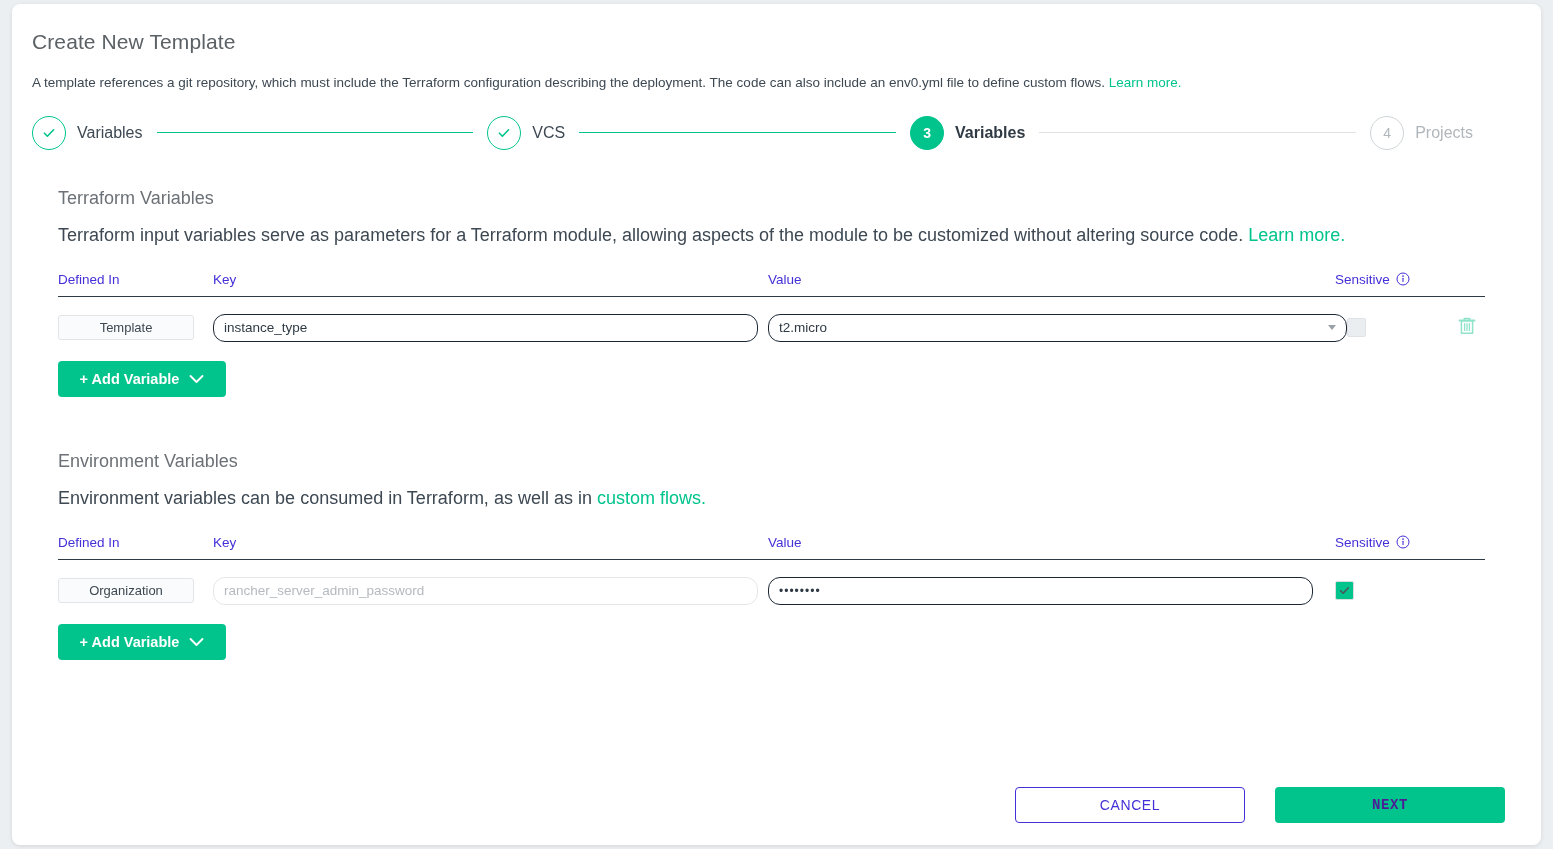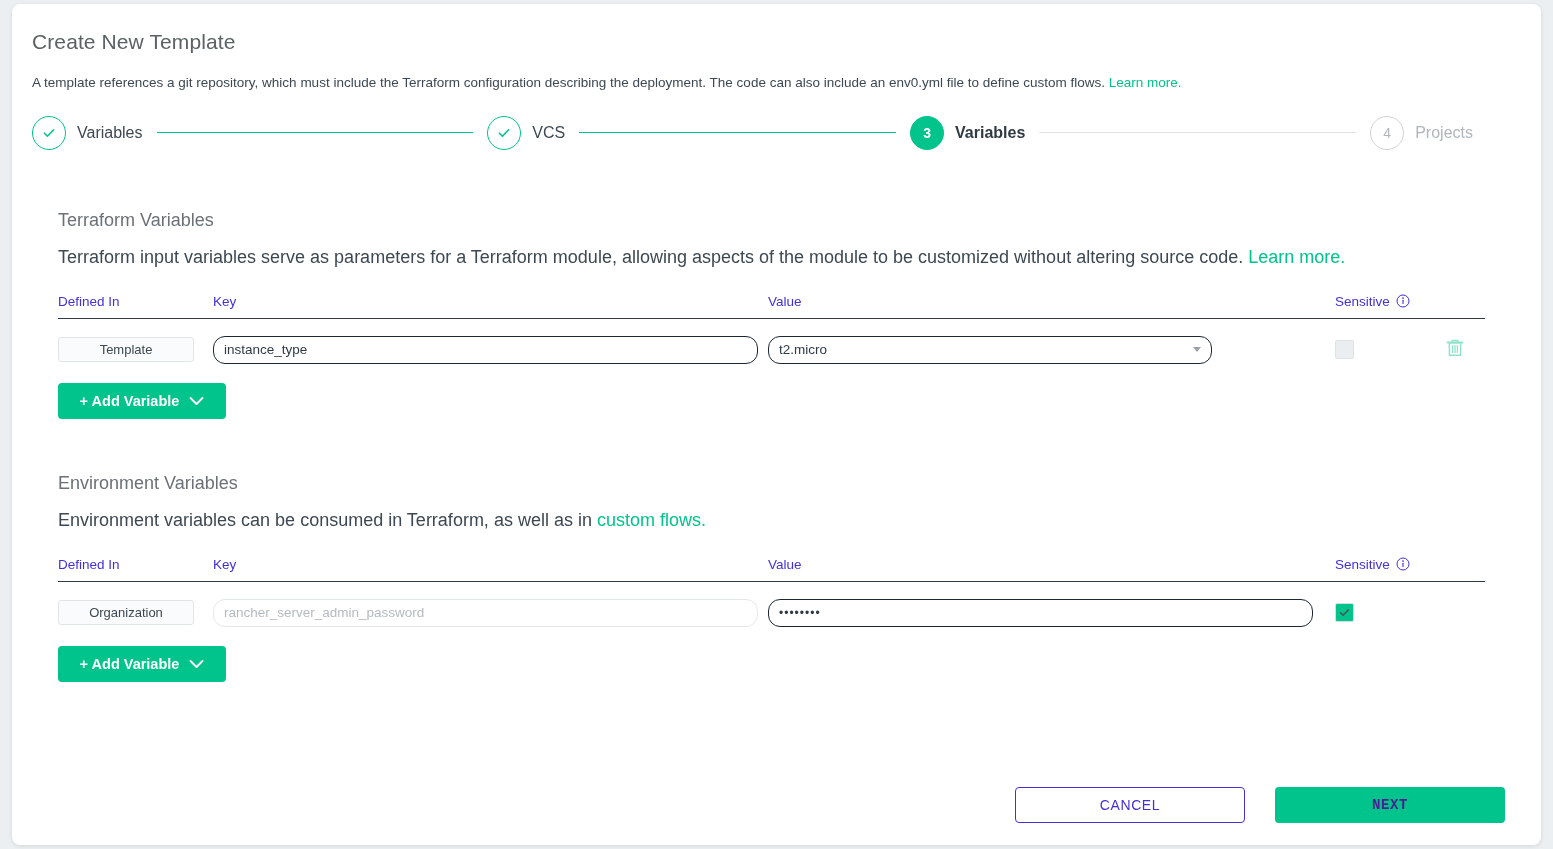--- a/index.html
+++ b/index.html
@@ -173,21 +173,21 @@
     border-radius: 12px;
     background: #ffffff;
     font-size: 13.5px;
     color: #2f3a44;
     display: flex;
     align-items: center;
     padding: 0 10px;
     font-family: "Liberation Sans", sans-serif;
   }
   .field.key { width: 545px; }
-  .field.value { width: 444px; justify-content: space-between; }
+  .field.value { width: 579px; justify-content: space-between; }
   .field.disabled {
     border: 1.2px solid #e4e7ea;
     color: #b4babf;
   }
   .field.value-env { width: 545px; }
   .dots { letter-spacing: 1px; font-size: 12px; color:#2f3a44; }
 
   .caret {
     width: 0; height: 0;
     border-left: 4.5px solid transparent;
@@ -309,21 +309,21 @@
 
       <div class="step-line pending"></div>
 
       <div class="step">
         <div class="step-circle pending">4</div>
         <div class="step-label pending">Projects</div>
       </div>
 
     </div>
 
-    <div class="section" style="margin-top:60px;">
+    <div class="section" style="margin-top:38px;">
       <h2 class="section-title">Terraform Variables</h2>
       <p class="section-desc">
         <span>Terraform input variables serve as parameters for a Terraform module, allowing aspects of the module to be customized without altering source code. </span><a class="link-green">Learn more.</a>
       </p>
 
       <div class="table-head">
         <div class="th col-defined">Defined In</div>
         <div class="th col-key">Key</div>
         <div class="th col-value">Value</div>
         <div class="th col-sens">

